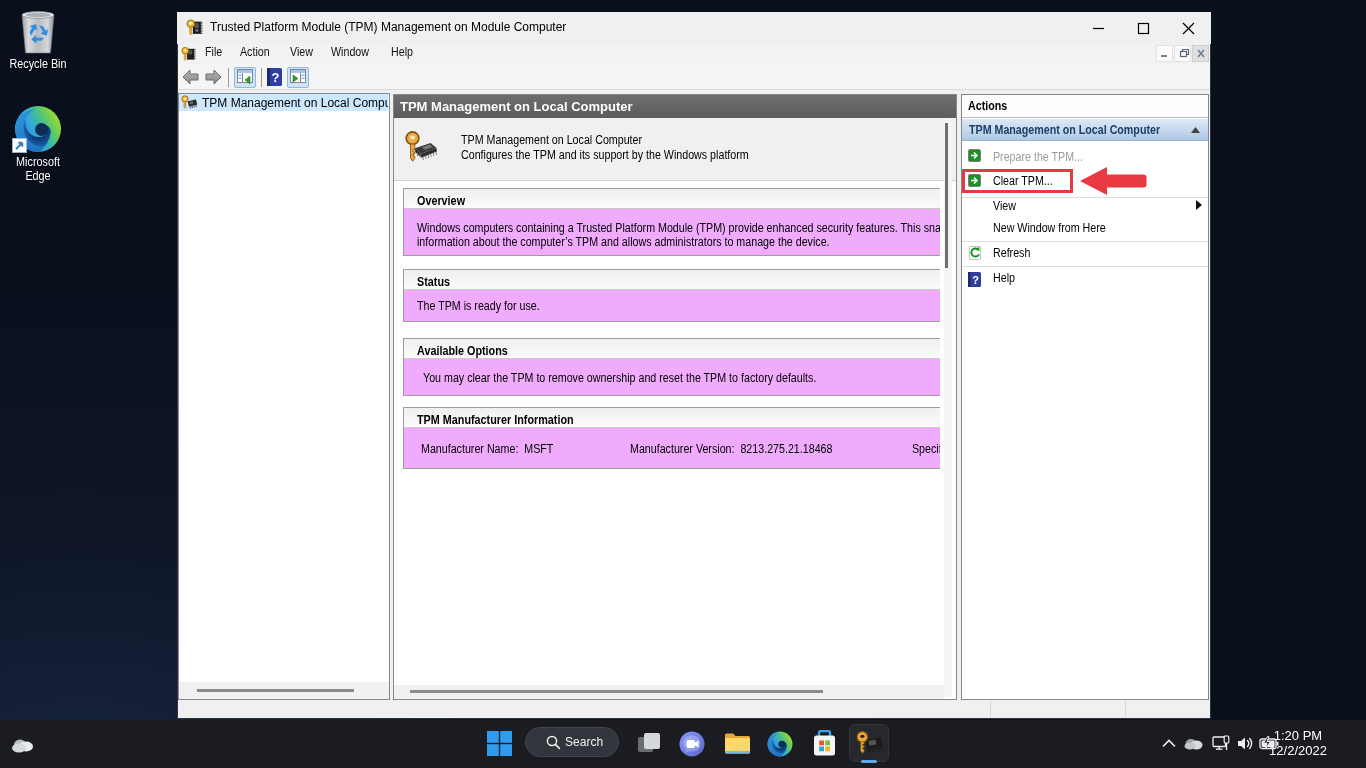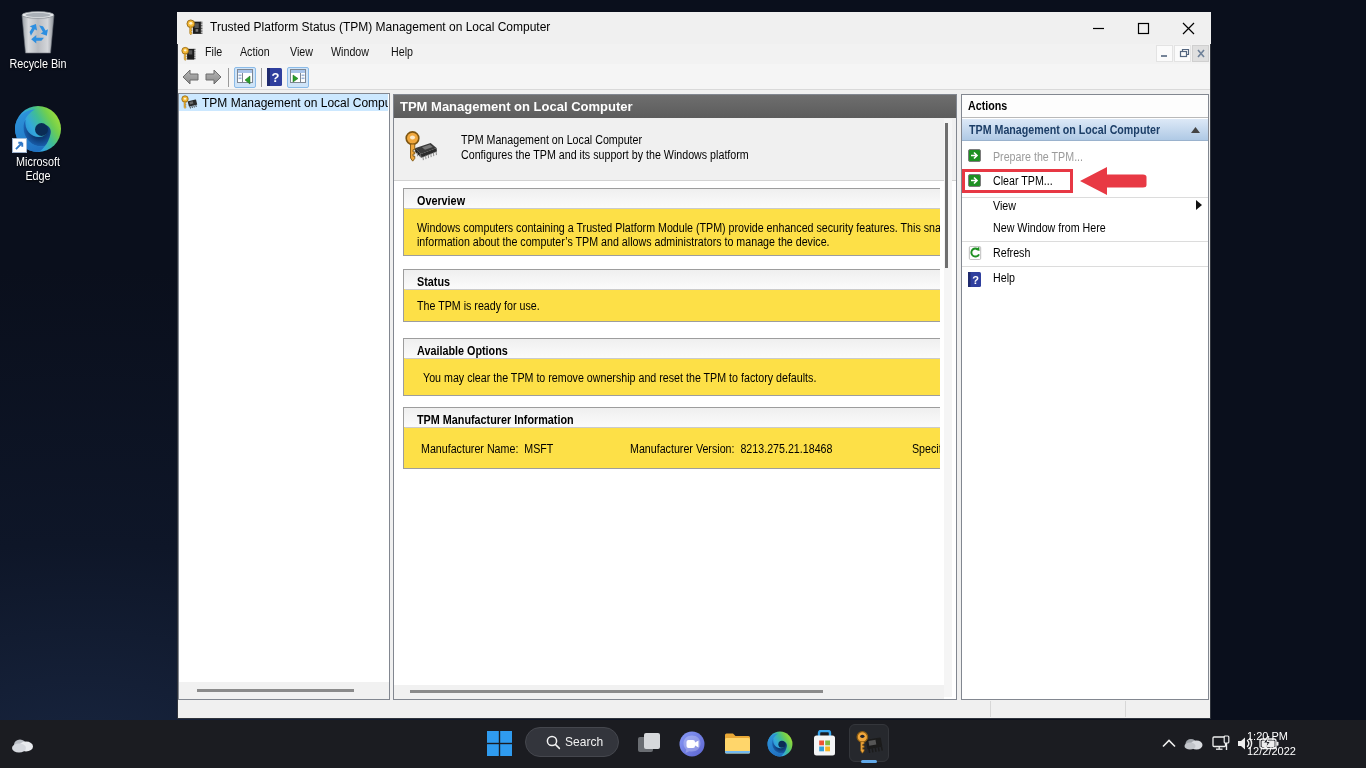--- a/index.html
+++ b/index.html
@@ -23,32 +23,32 @@
              border-bottom:1px solid #d9d9d9; }
   .tb-sep { top:68px; width:1px; height:19px; background:#9a9a9a; }
   .tb-btn { top:67px; width:22px; height:21px; background:#cfe4f8; border:1px solid #8bbbe8; border-radius:2px; }
   
   .treepane { left:178px; top:93px; width:212px; height:607px; background:#fff; border:1px solid #828790; }
   .treerow { left:179px; top:94px; width:209px; height:17px; background:#cce8ff; }
   .centerpane { left:393px; top:94px; width:564px; height:606px; background:#fff; border:1px solid #828790; }
   .cheader { left:394px; top:95px; width:562px; height:23px;
      background:linear-gradient(#6e6e6e,#5c5c5c); color:#fff; font-weight:bold; font-size:13px; }
   .cband { left:394px; top:118px; width:562px; height:63px; background:#f0f0f0; border-bottom:1px solid #d2d2d2; }
-  .secbox { left:403px; width:537px; border:1px solid #9d9d9d; background:#fde047; }
+  .secbox { left:403px; width:537px; border:1px solid #9d9d9d; background:#f0abfc; }
   .sec-h { position:absolute; left:13px; top:4.5px; font-size:12px; font-weight:bold; color:#000; transform:scaleX(0.9); transform-origin:0 50%; white-space:nowrap; }
   .sec-line { position:absolute; left:1px; right:1px; top:19px; height:1px; background:#cbcbcb; }
   .sec-top { position:absolute; left:0; right:0; top:0; height:19px; background:linear-gradient(#efefef,#fbfbfb); }
   .btxt { font-size:12px; color:#000; line-height:14px; transform:scaleX(0.89); transform-origin:0 50%; white-space:nowrap; }
   .actionspane { left:961px; top:94px; width:248px; height:606px; background:#fff; border:1px solid #828790; }
   .act-row { font-size:12px; color:#000; transform:scaleX(0.89); transform-origin:0 50%; white-space:nowrap; }
   .act-sep { left:962px; width:246px; height:1px; background:#dcdcdc; }
   .greenbtn { width:13px; height:13px; background:#1d9022; border:1px solid #7c7c7c; border-radius:2px; }
   
   .taskbar { left:0; top:720px; width:1366px; height:48px; background:#1b1c21; }
-  .tray { color:#fff; font-size:11px; text-align:left; line-height:14.5px; }
+  .tray { color:#fff; font-size:13px; text-align:center; line-height:14.5px; }
 </style>
 </head>
 <body>
 <div class="abs desktop-bg"></div>
 
 <div class="abs" style="left:18px; top:9px; width:40px; height:46px;">
   <svg width="40" height="46" viewBox="0 0 40 46">
     <defs>
       <linearGradient id="bing" x1="0" y1="0" x2="1" y2="0">
         <stop offset="0" stop-color="#9aa0a6"></stop>
@@ -123,21 +123,21 @@
       <line x1="27" y1="18" x2="31" y2="18"></line>
         <line x1="27" y1="21" x2="31" y2="21"></line>
       <line x1="27" y1="24" x2="31" y2="24"></line>
         <line x1="27" y1="27" x2="31" y2="27"></line>
     </g>
     <circle cx="9" cy="9" r="7.2" fill="#f5b935" stroke="#8c6214" stroke-width="1.6"></circle>
     <ellipse cx="9" cy="8.2" rx="3" ry="2.4" fill="#fdf3d0"></ellipse>
     <path d="M6.8 15 L6.8 27 L9 30 L11.2 27.5 L11.2 25 L9.4 25 L9.4 22.5 L11.2 22.5 L11.2 20 L9.4 20 L9.4 17.5 L11.2 17.5 L11.2 15 Z" fill="#f5b935" stroke="#8c6214" stroke-width="0.8"></path>
   </svg>
 </div>
-<div class="abs title-text">Trusted Platform Status (TPM) Management on Local Computer</div>
+<div class="abs title-text">Trusted Platform Module (TPM) Management on Module Computer</div>
 
 <svg class="abs" style="left:1088px; top:18px;" width="110" height="20" viewBox="0 0 110 20">
   <line x1="5" y1="10.5" x2="16" y2="10.5" stroke="#000" stroke-width="1.2"></line>
   <rect x="50.5" y="5.5" width="10" height="10" fill="none" stroke="#000" stroke-width="1.2"></rect>
   <path d="M95 5 L106 16 M106 5 L95 16" stroke="#000" stroke-width="1.2"></path>
 </svg>
 
 <div class="abs menubar"></div>
 <div class="abs" style="left:181px; top:46px;">
   <svg width="15" height="16" viewBox="0 0 32 32">

